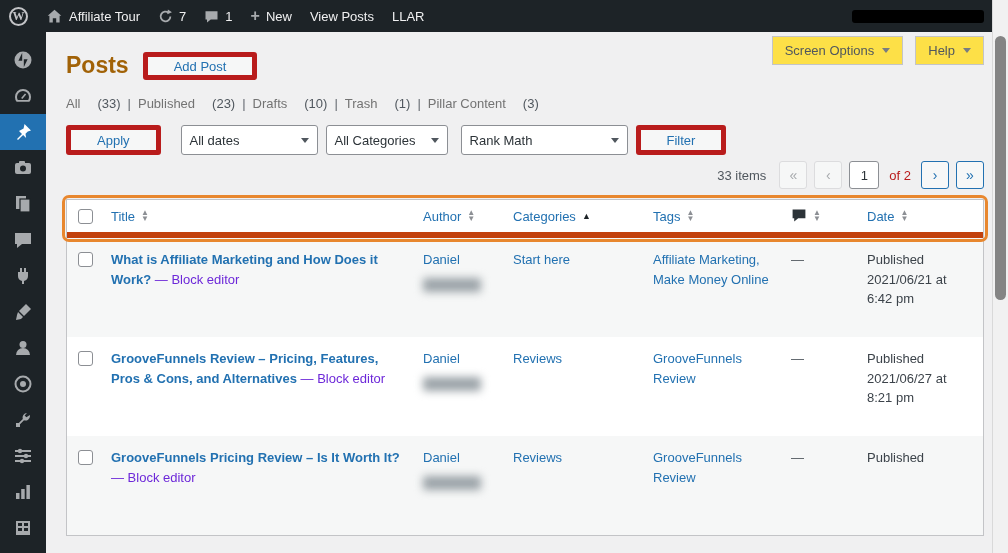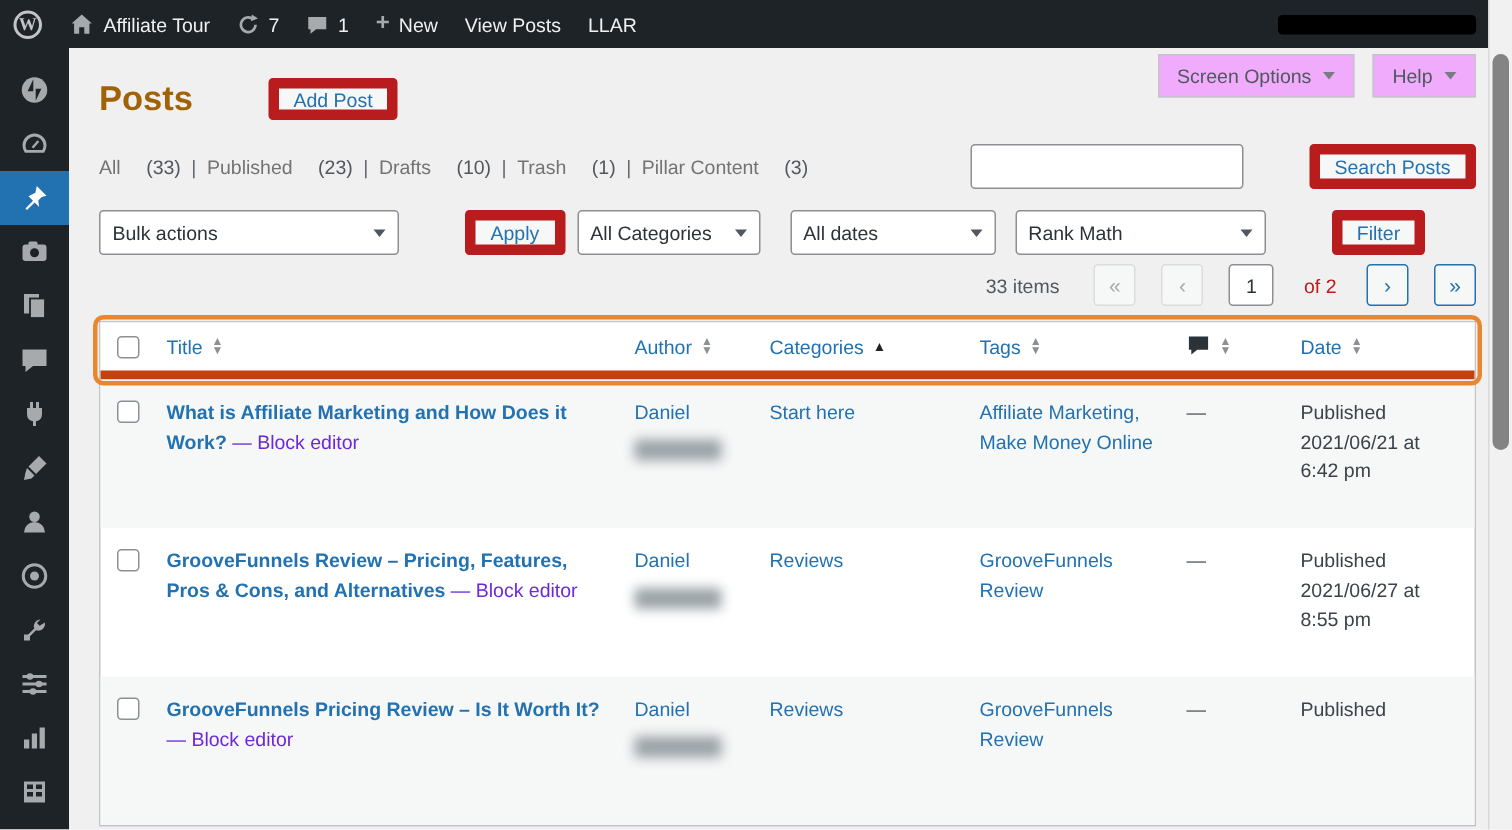--- a/index.html
+++ b/index.html
@@ -59,36 +59,35 @@
     background:#848484; border-radius:6px;
   }
 
   
   .content {
     position:absolute; top:32px; left:46px; right:16px; bottom:0;
     background:#f0f0f1; padding:0 8px 0 20px; overflow:hidden;
   }
   .screen-meta { position:absolute; top:4px; right:8px; display:flex; gap:12px; }
   .meta-btn {
-    background:#f0abfc; border:1px solid #c3c4c7; color:#50575e;
+    background:#fde047; border:1px solid #c3c4c7; color:#50575e;
     padding:6px 12px; display:flex; align-items:center; gap:8px; cursor:pointer;
   }
   .caret-down {
     width:0; height:0; border-left:4px solid transparent; border-right:4px solid transparent;
     border-top:5px solid #787c82;
   }
 
   .page-head { display:flex; align-items:center; gap:14px; margin-top:20px; }
   h1.page-title { font-size:23px; font-weight:600; color:#a16207; line-height:1.2; }
   .btn {
     display:inline-flex; align-items:center; justify-content:center;
-    border:7px solid #b91c1c; color:#2271b1; background:#f6f7f7;
-    border-radius:3px; padding:0 10px; height:30px; cursor:pointer; font-size:13px;
+    border:5px solid #b91c1c; color:#2271b1; background:#f6f7f7;
+    border-radius:3px; padding:0 26px; height:30px; cursor:pointer; font-size:13px;
     white-space:nowrap;
-    margin-left:36px;
   }
   .btn.small { height:28px; }
 
   .views-row { display:flex; justify-content:space-between; align-items:center; margin-top:16px; }
   .subsubsub { display:flex; align-items:center; flex-wrap:nowrap; }
   .subsubsub a { color:#737373; cursor:pointer; }
   .subsubsub .count { color:#50575e; margin-left:17px; }
   .subsubsub .sep { color:#646970; margin:0 7px; }
   .search-box { display:flex; align-items:center; gap:8px; }
   .search-input {
@@ -101,21 +100,21 @@
     height:30px; background:#fff; border:1px solid #8c8f94; border-radius:3px;
     display:inline-flex; align-items:center; color:#2c3338; cursor:pointer;
     padding:0 26px 0 8px; position:relative; white-space:nowrap;
   }
   .select .caret-down { position:absolute; right:8px; border-top-color:#50575e; }
   .sel-bulk { width:200px; }
   .sel-dates { width:137px; margin-left:12px; }
   .sel-cats  { width:122px; }
   .sel-rank  { width:167px; margin-left:5px; }
 
-  .tablenav { display:flex; justify-content:flex-end; align-items:center; gap:17px; margin-top:5px; height:30px; }
+  .tablenav { display:flex; justify-content:flex-end; align-items:center; gap:7px; margin-top:5px; height:30px; }
   .displaying-num { color:#50575e; margin-right:6px; }
   .pg-btn {
     min-width:28px; height:28px; display:inline-flex; align-items:center; justify-content:center;
     border-radius:3px; font-size:14px; cursor:pointer;
   }
   .pg-btn.disabled { background:#f6f7f7; border:1px solid #dcdcde; color:#a7aaad; cursor:default; }
   .pg-btn.enabled { background:#f6f7f7; border:1px solid #2271b1; color:#2271b1; }
   .current-page {
     width:30px; height:28px; border:1px solid #8c8f94; border-radius:3px;
     text-align:center; font-size:13px; color:#2c3338; background:#fff;
@@ -344,38 +343,30 @@
         <span class="sep">|</span>
       <a>Drafts</a>
         <span class="count">(10)</span>
         <span class="sep">|</span>
       <a>Trash</a>
         <span class="count">(1)</span>
         <span class="sep">|</span>
       <a>Pillar Content</a>
         <span class="count">(3)</span>
     </div>
-    <div class="search-box">
-      <input class="search-input" value="" style="">
-      <span class="btn">Search Posts</span>
-    </div>
   </div>
 
   <div class="filters-row">
-    <div class="select sel-bulk">
-      <span>Bulk actions</span>
+    <span class="btn">Apply</span>
+    <div class="select sel-dates">
+      <span>All dates</span>
       <span class="caret-down"></span>
     </div>
-    <span class="btn">Apply</span>
     <div class="select sel-cats">
       <span>All Categories</span>
-      <span class="caret-down"></span>
-    </div>
-    <div class="select sel-dates">
-      <span>All dates</span>
       <span class="caret-down"></span>
     </div>
     <div class="select sel-rank">
       <span>Rank Math</span>
       <span class="caret-down"></span>
     </div>
     <span class="btn">Filter</span>
   </div>
 
   <div class="tablenav">
@@ -483,21 +474,21 @@
         </div>
         <div class="cell">
           <a class="plain">Daniel</a>
           <div class="redact"></div>
         </div>
         <div class="cell"><a class="plain">Reviews</a></div>
         <div class="cell"><a class="plain">GrooveFunnels Review</a></div>
         <div class="cell dash">—</div>
         <div class="cell">
           <div class="date-line">Published</div>
-          <div class="date-line">2021/06/27 at 8:55 pm</div>
+          <div class="date-line">2021/06/27 at 8:21 pm</div>
         </div>
       </div>
 
       <div class="grid row">
         <div class="cb-cell">
             <span class="checkbox"></span>
           </div>
         <div class="cell">
           <a class="title-link">GrooveFunnels Pricing Review – Is It Worth It?</a><span class="post-state"> — Block editor</span>
         </div>

